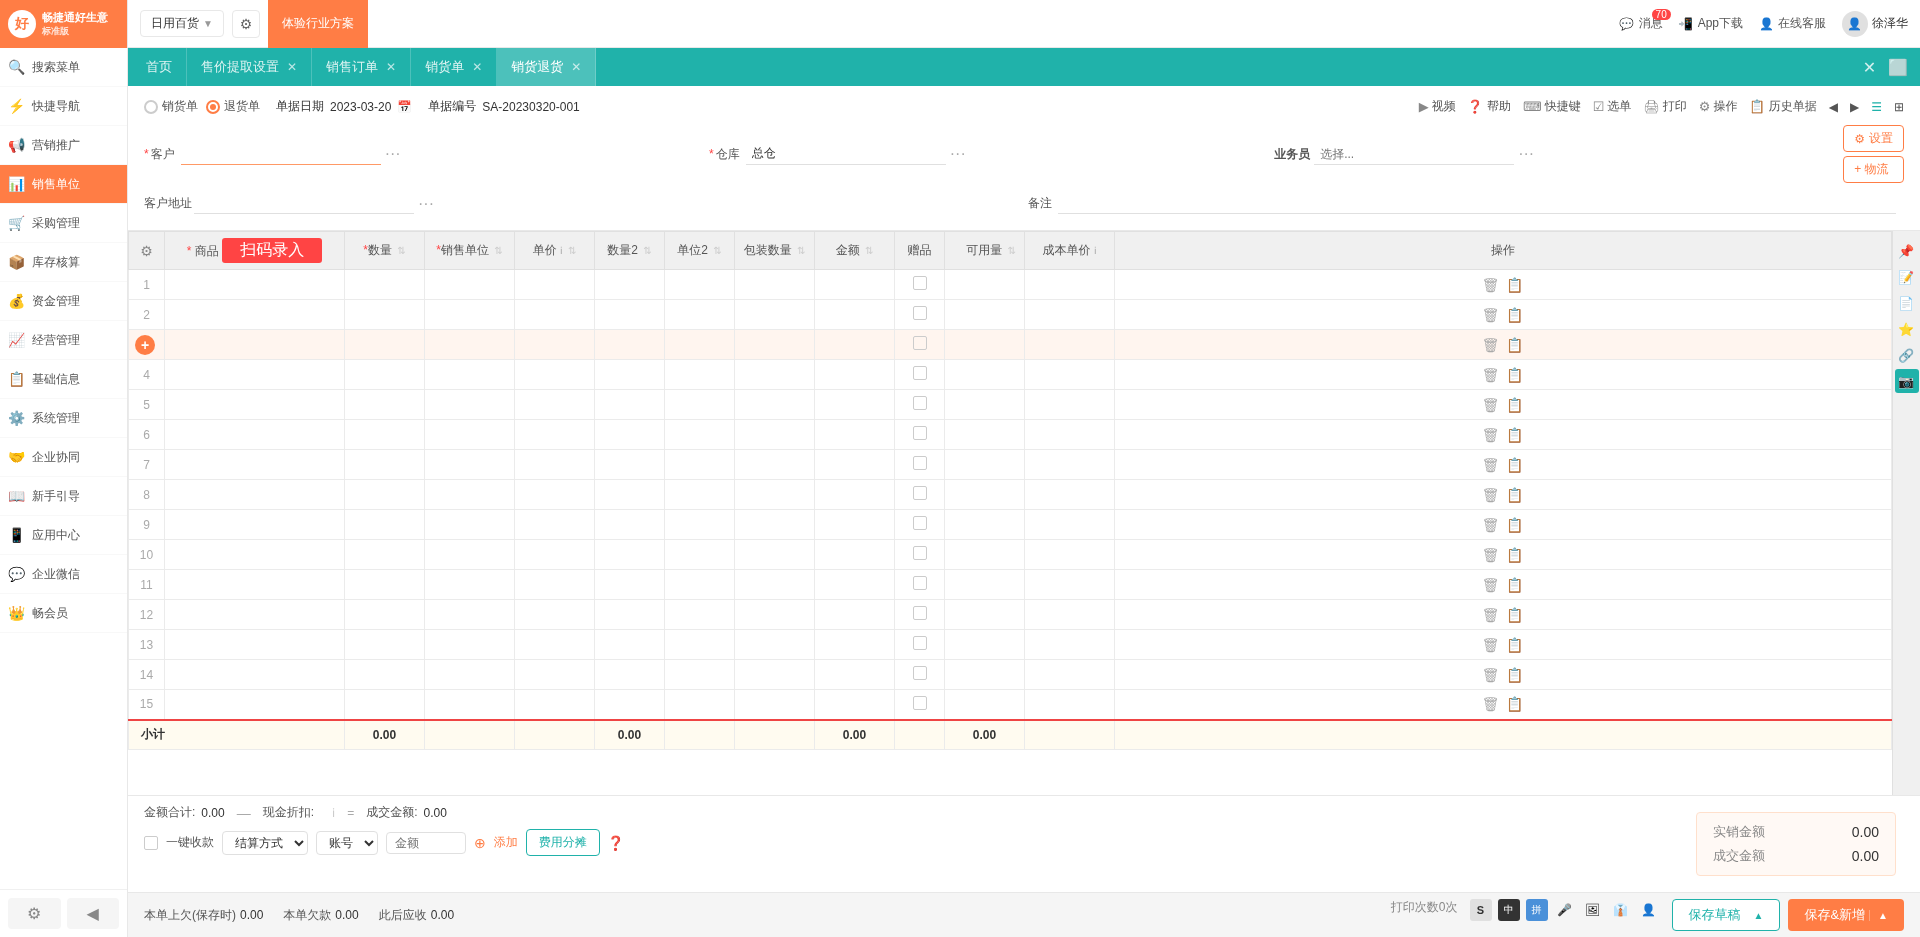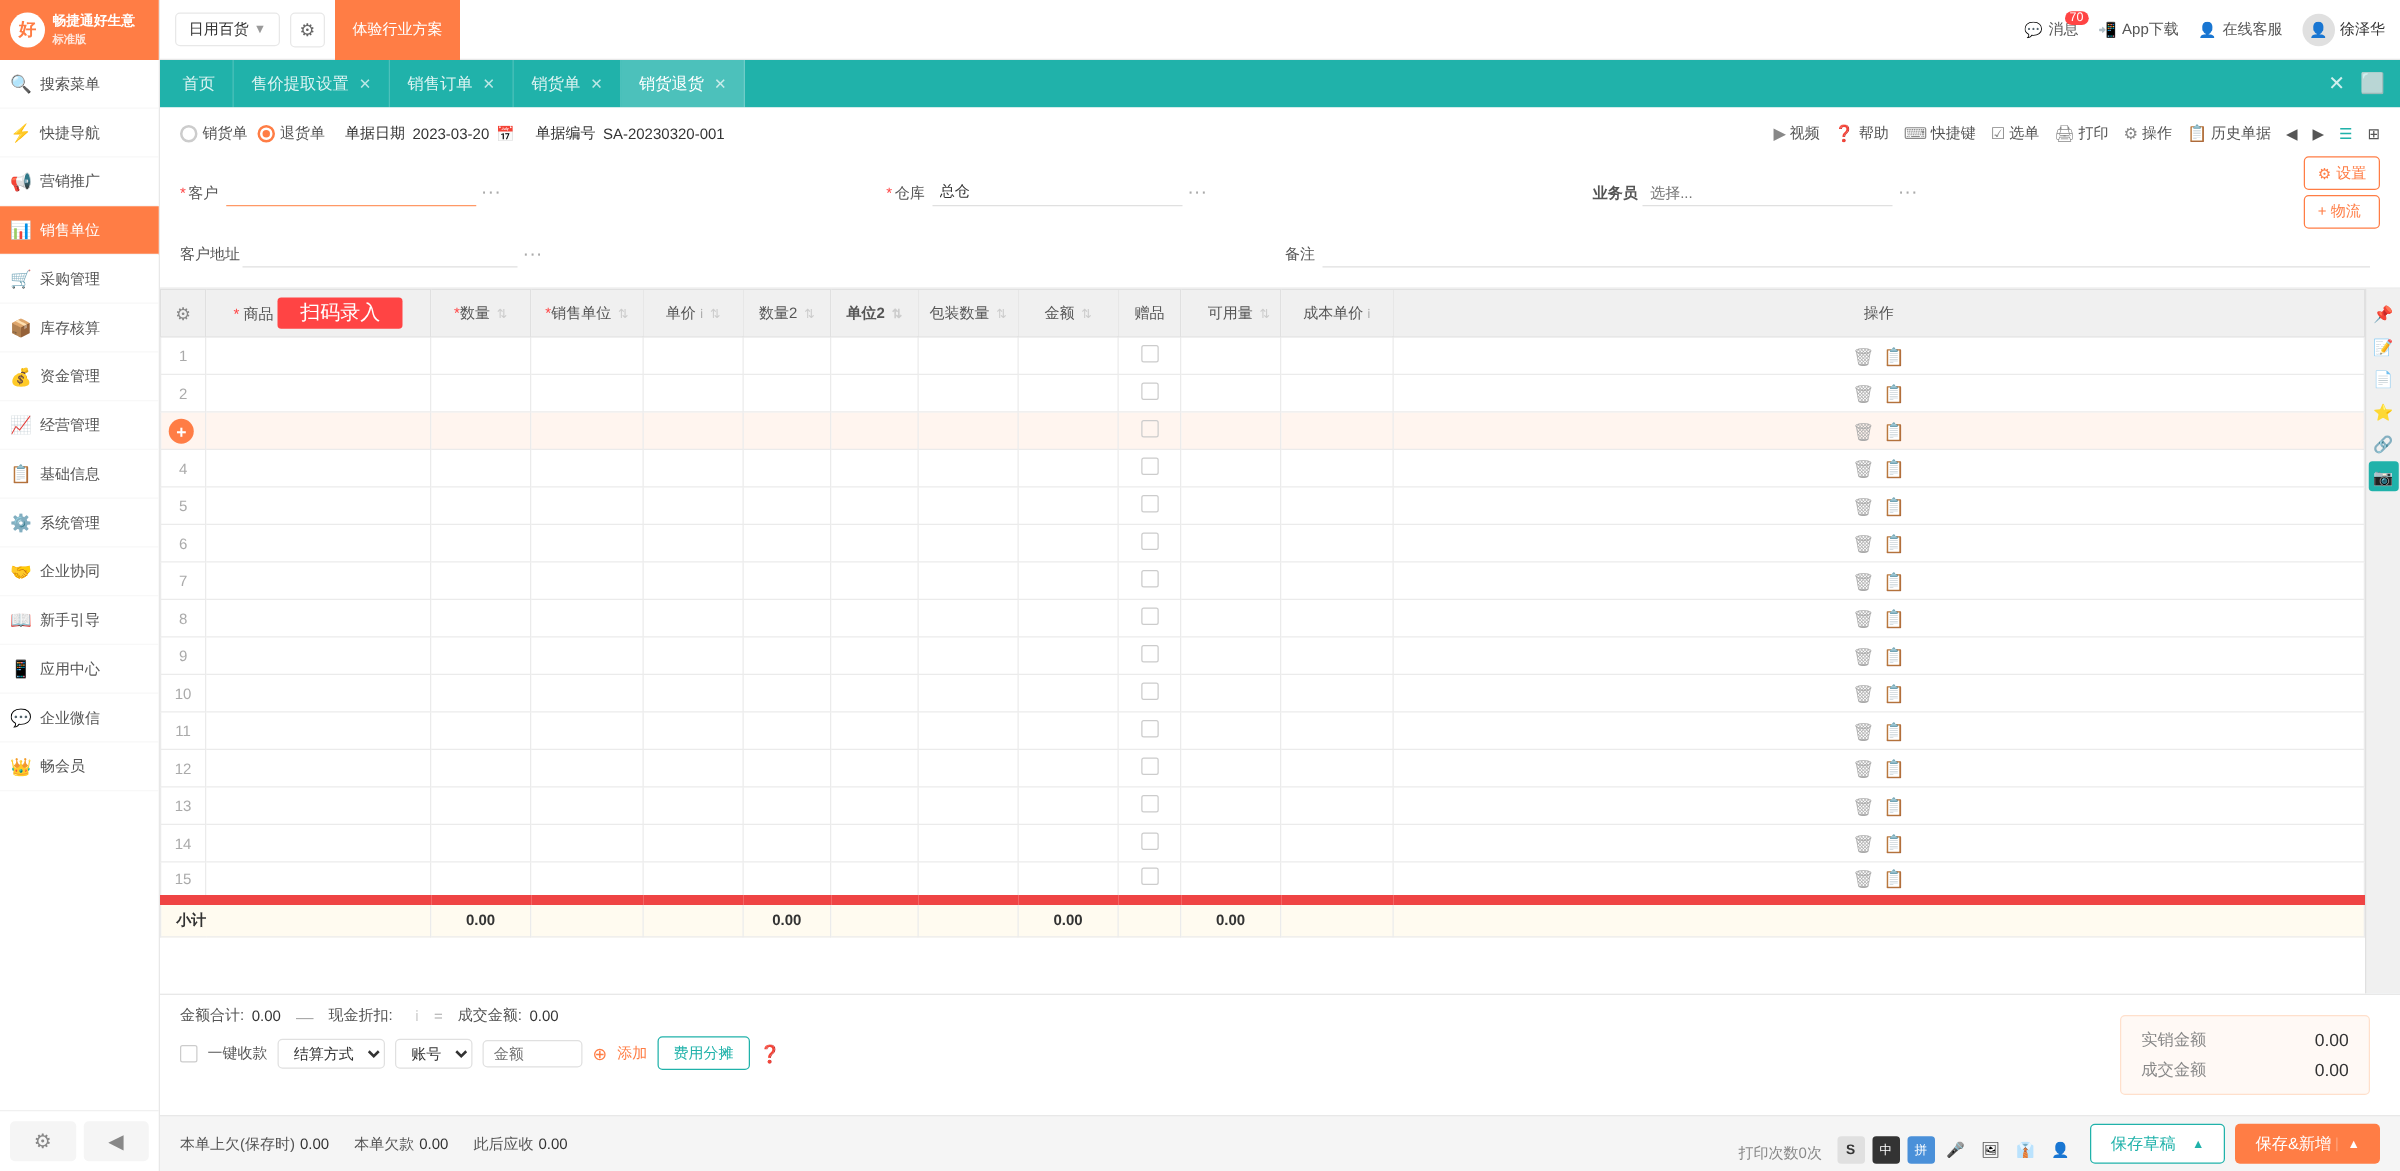--- a/index.html
+++ b/index.html
@@ -74,42 +74,42 @@
     .data-table tr.active-row td { background: #fff5ef; }
     .data-table .row-num { color: #aaa; min-width: 30px; }
     .data-table .checkbox-cell { text-align: center; }
     .table-checkbox { width: 14px; height: 14px; border: 1px solid #ccc; border-radius: 2px; display: inline-block; cursor: pointer; }
     .table-gear { color: #888; cursor: pointer; font-size: 14px; }
     .scan-input-btn { background: #ff4444; color: #fff; border: none; border-radius: 3px; padding: 2px 18px; font-size: 16px; cursor: pointer; }
     .add-row-btn { width: 20px; height: 20px; background: #ff7d45; border-radius: 50%; color: #fff; display: flex; align-items: center; justify-content: center; cursor: pointer; font-size: 14px; font-weight: bold; border: none; }
     .table-action-icon { color: #aaa; cursor: pointer; font-size: 14px; padding: 0 2px; }
 
     
-    .summary-row td { background: #fffbf0; font-weight: bold; color: #333; border-top: 8px solid #ef4444; }
+    .summary-row td { background: #fffbf0; font-weight: bold; color: #333; border-top: 2px solid #ef4444; }
 
     
     .bottom-area { background: #fff; border-top: 1px solid #e8e8e8; padding: 8px 16px; flex-shrink: 0; }
     .calc-row { display: flex; align-items: center; gap: 12px; margin-bottom: 8px; }
     .calc-item { display: flex; align-items: center; gap: 6px; color: #555; font-size: 12px; }
     .calc-minus { color: #aaa; font-size: 14px; }
     .calc-equals { color: #aaa; }
     .calc-value { color: #333; font-weight: 500; }
     .payment-row { display: flex; align-items: center; gap: 8px; }
     .payment-checkbox { width: 14px; height: 14px; border: 1px solid #ccc; border-radius: 2px; display: inline-block; }
     .payment-label { color: #555; font-size: 12px; }
     .payment-select { border: 1px solid #e0e0e0; border-radius: 4px; padding: 3px 8px; font-size: 12px; color: #333; background: #fff; }
     .payment-input { border: 1px solid #e0e0e0; border-radius: 4px; padding: 3px 8px; font-size: 12px; color: #333; width: 80px; }
     .fee-btn { background: #fff; border: 1px solid #20b2aa; color: #20b2aa; border-radius: 4px; padding: 4px 12px; font-size: 12px; cursor: pointer; }
     .help-icon { color: #ccc; font-size: 14px; cursor: pointer; }
 
     
     .footer-bar { background: #f5f5f5; border-top: 1px solid #e8e8e8; padding: 6px 16px; display: flex; align-items: center; gap: 20px; flex-shrink: 0; }
     .footer-item { display: flex; align-items: center; gap: 4px; color: #555; font-size: 12px; }
     .footer-value { color: #333; font-weight: 500; }
-    .footer-right { margin-left: auto; display: flex; align-items: flex-end; gap: 12px; }
+    .footer-right { margin-left: auto; display: flex; align-items: flex-start; gap: 12px; }
     .print-count { color: #888; font-size: 12px; }
     .footer-icons { display: flex; gap: 6px; align-items: center; }
     .footer-icon { width: 22px; height: 22px; display: flex; align-items: center; justify-content: center; cursor: pointer; }
 
     
     .action-btn-group { display: flex; gap: 8px; margin-left: auto; }
     .btn-save-draft { background: #fff; border: 1px solid #20b2aa; color: #20b2aa; border-radius: 4px; padding: 6px 16px; font-size: 13px; cursor: pointer; display: flex; align-items: center; gap: 4px; }
     .btn-save-new { background: #ff7d45; color: #fff; border: none; border-radius: 4px; padding: 6px 16px; font-size: 13px; cursor: pointer; display: flex; align-items: center; gap: 4px; }
     .btn-chevron { border-left: 1px solid rgba(255,255,255,0.3); padding-left: 8px; font-size: 10px; }
 
@@ -393,21 +393,21 @@
               </th>
               <th style="width:80px;">
                 单价
                 <span style="color:#aaa; font-size:10px;">ℹ</span>
                 <span class="sort-icon">⇅</span>
               </th>
               <th style="width:70px;">
                 数量2
                 <span class="sort-icon">⇅</span>
               </th>
-              <th style="width:70px;font-weight:bold;">
+              <th style="width:70px;">
                 单位2
                 <span class="sort-icon">⇅</span>
               </th>
               <th style="width:80px;">
                 包装数量
                 <span class="sort-icon">⇅</span>
               </th>
               <th style="width:80px;">
                 金额
                 <span class="sort-icon">⇅</span>

